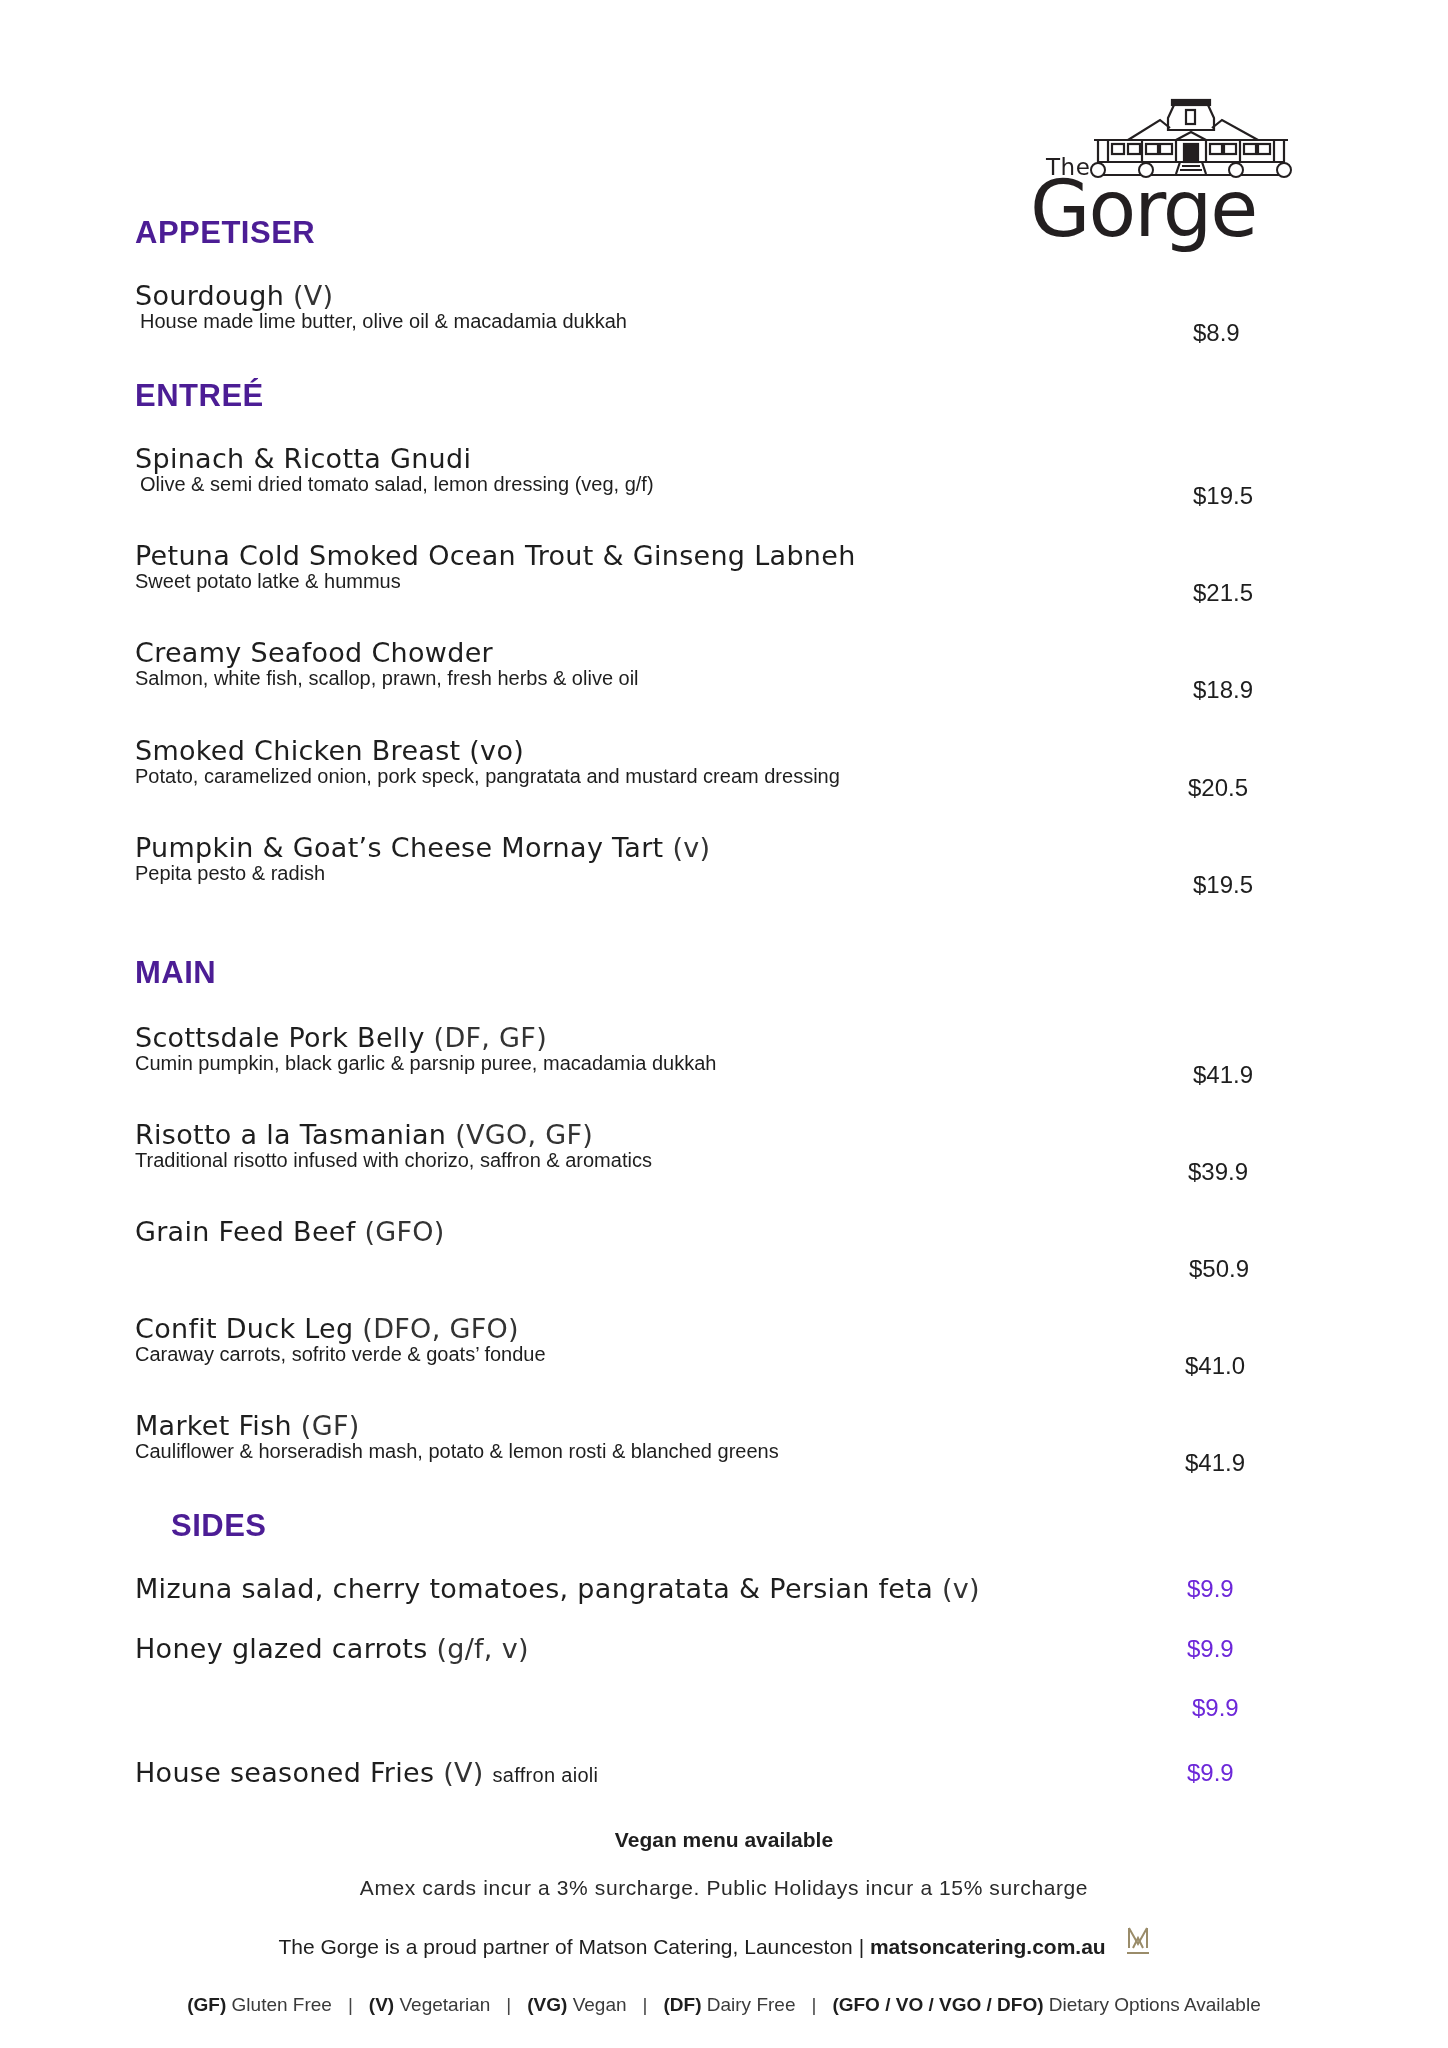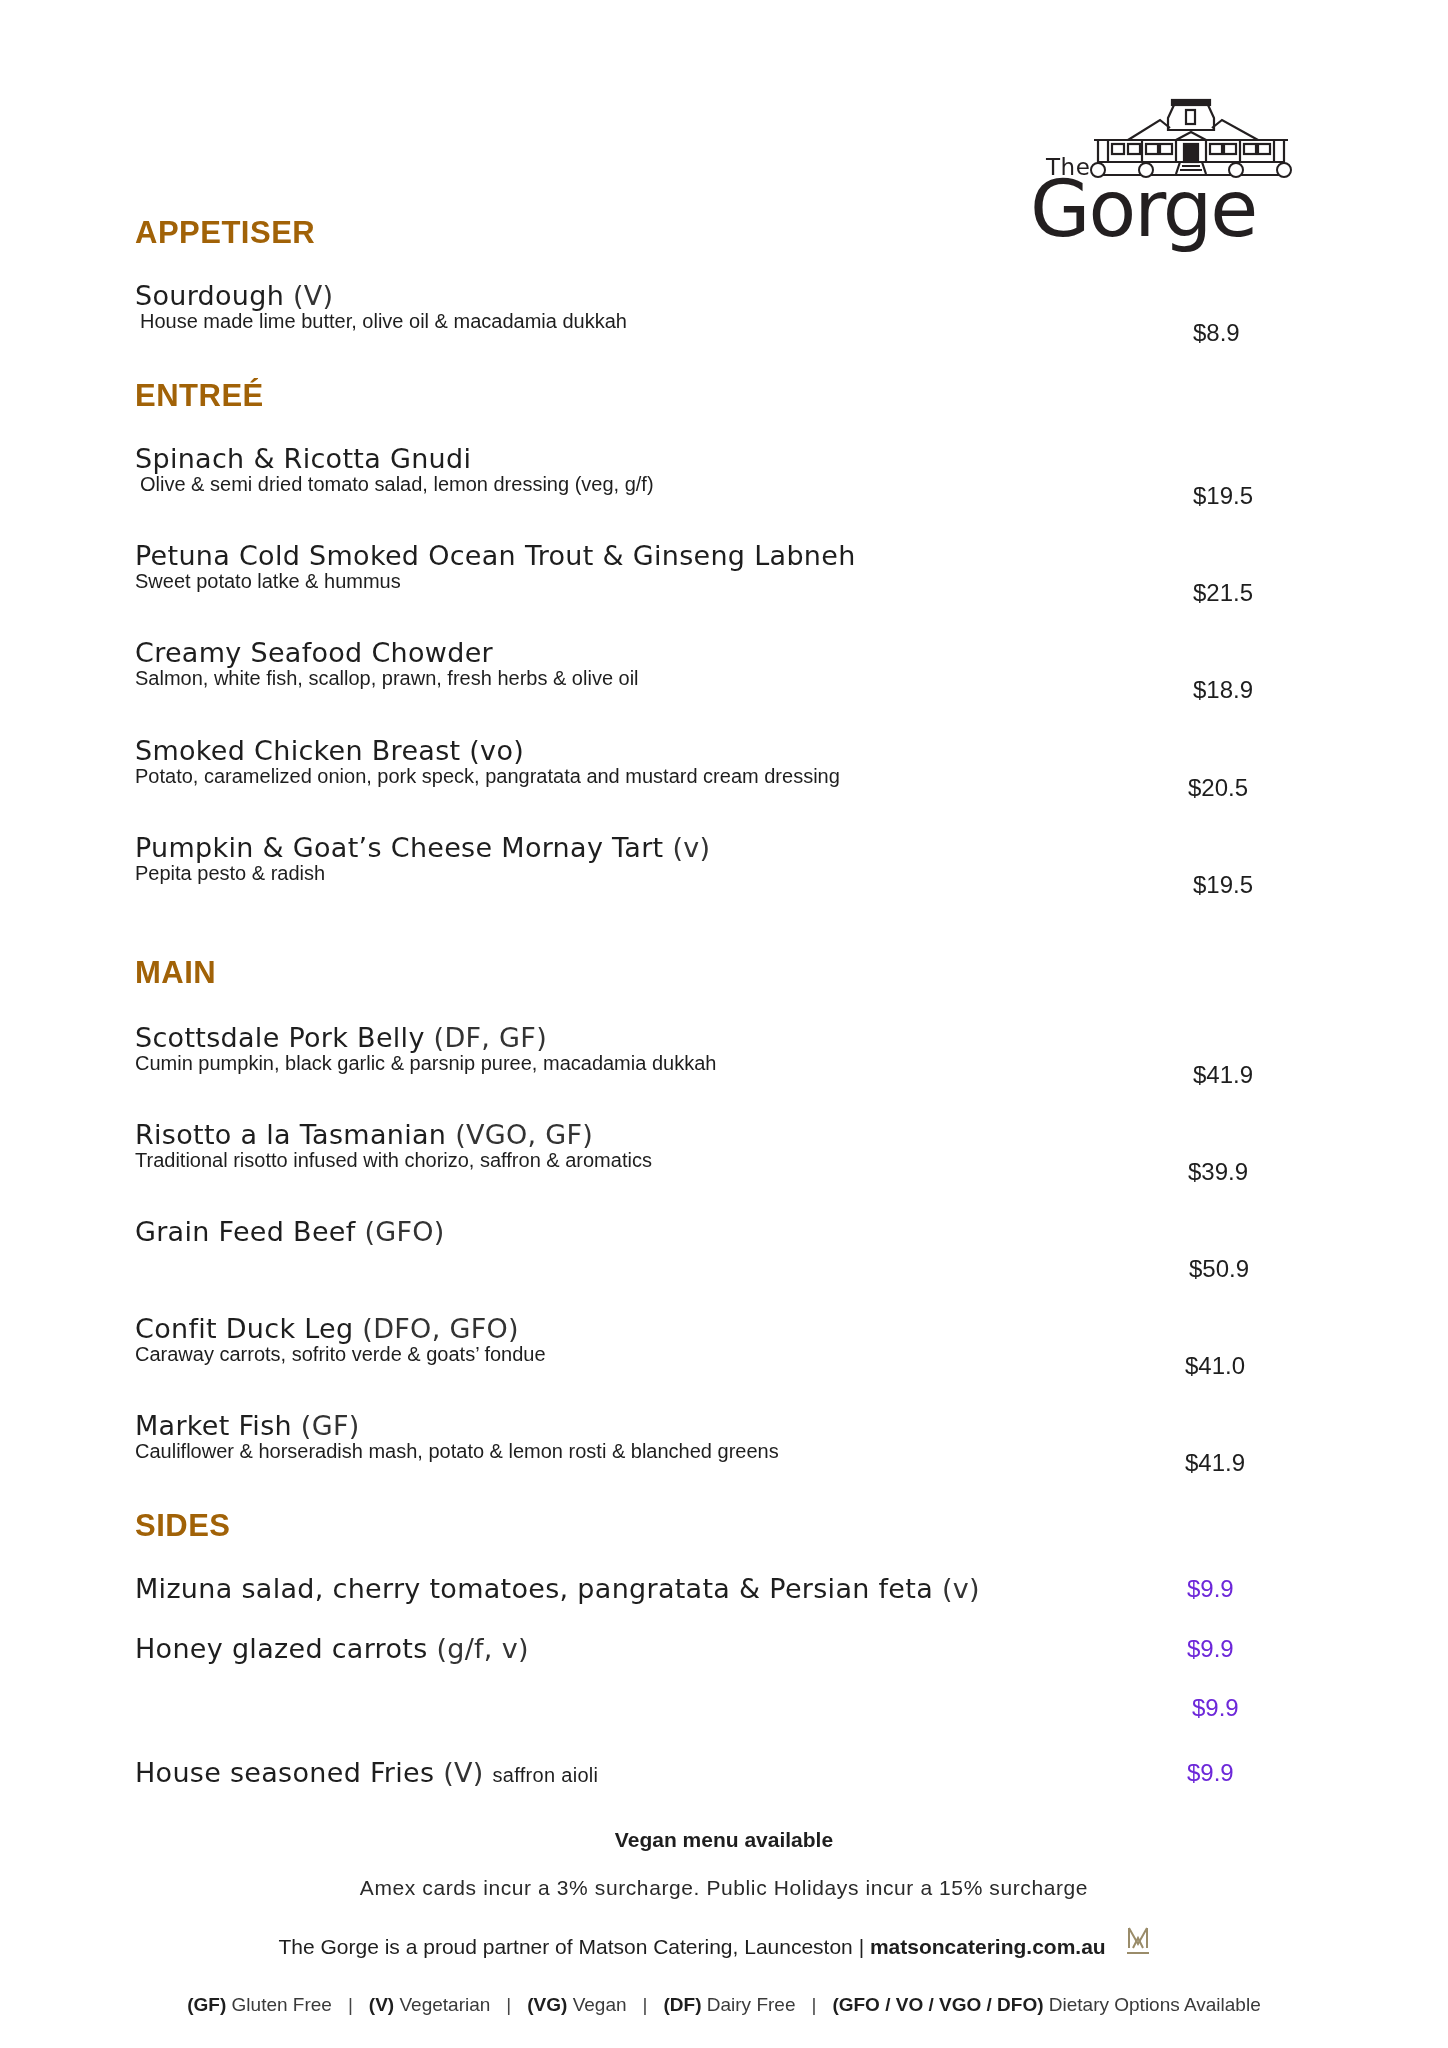--- a/index.html
+++ b/index.html
@@ -48,21 +48,21 @@
       color: #231f20;
       letter-spacing: -2px;
     }
 
     .section-title {
       position: absolute;
       left: 135px;
       font-family: "Liberation Sans", sans-serif;
       font-weight: bold;
       font-size: 31px;
-      color: #a16207;
+      color: #4c1d95;
       letter-spacing: 0.5px;
       margin: 0;
     }
 
     .item {
       position: absolute;
       left: 135px;
       width: 1150px;
       height: 70px;
     }
@@ -290,21 +290,21 @@
     <span class="item-desc">Caraway carrots, sofrito verde &amp; goats’ fondue</span>
     <span class="item-price" style="left:1050px;">$41.0</span>
   </div>
 
   <div class="item" style="top:1410px;">
     <span class="item-name"><span>Market Fish</span> <span class="item-tag">(GF)</span></span>
     <span class="item-desc">Cauliflower &amp; horseradish mash, potato &amp; lemon rosti &amp; blanched greens</span>
     <span class="item-price" style="left:1050px;">$41.9</span>
   </div>
 
-  <h2 class="section-title" style="top:1508px;">SIDES</h2>
+  <h2 class="section-title" style="top:1508px;margin-left:36px;">SIDES</h2>
 
   <div class="side" style="top:1573px;">
     <span class="side-name"><span>Mizuna salad, cherry tomatoes, pangratata &amp; Persian feta</span> <span class="item-tag">(v)</span></span>
     <span class="side-price" style="left:1052px;">$9.9</span>
   </div>
 
   <div class="side" style="top:1633px;">
     <span class="side-name"><span>Honey glazed carrots</span> <span class="item-tag">(g/f, v)</span></span>
     <span class="side-price" style="left:1052px;">$9.9</span>
   </div>

